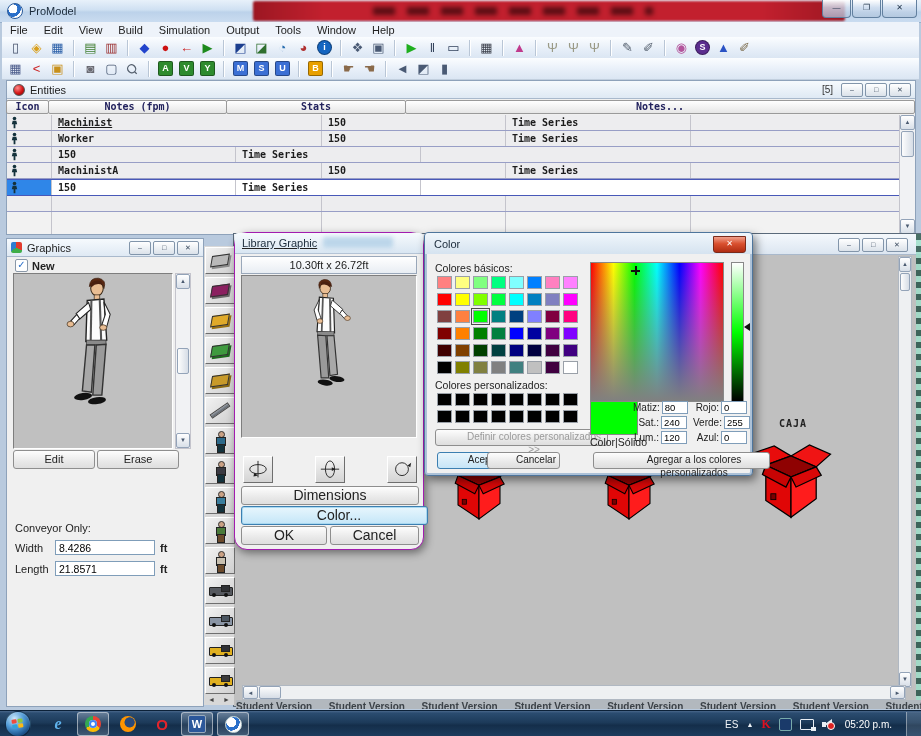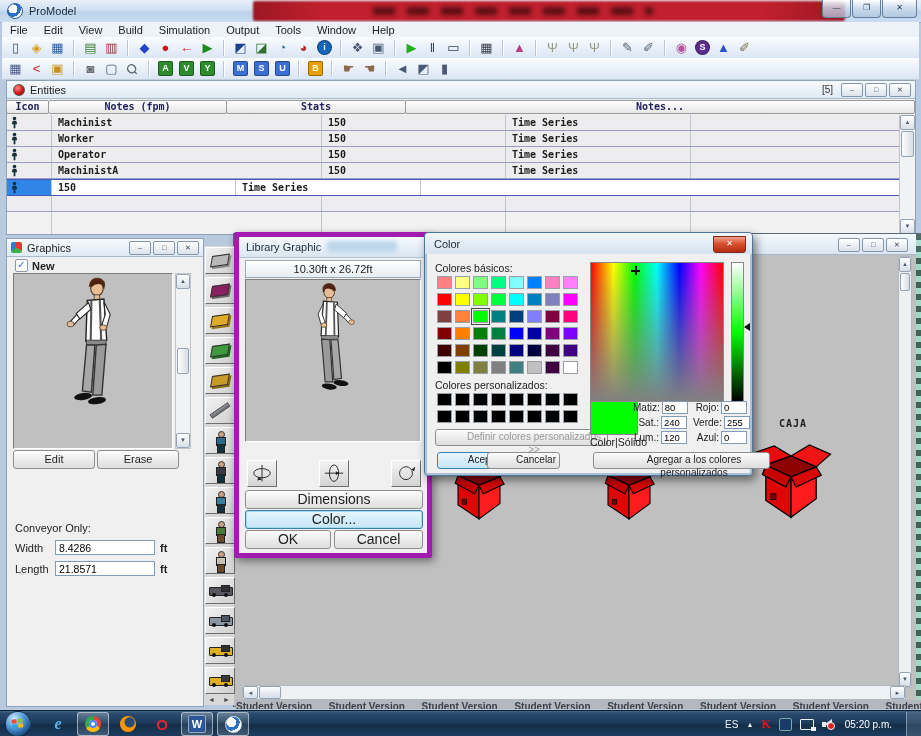--- a/index.html
+++ b/index.html
@@ -130,36 +130,36 @@
     background:linear-gradient(#fdfdfd,#d6dde6);}
   .hs-track{flex:1;}
   .caja-label{position:absolute;font-family:"DejaVu Sans Mono",monospace;font-weight:bold;
     font-size:10px;color:#222;letter-spacing:1px;}
   .edge-pattern{position:absolute;right:0;top:0;width:6px;height:100%;
     background:repeating-linear-gradient(180deg,#1d4d40 0 6px,#9adfc8 6px 12px);opacity:.8;}
   .watermark{position:absolute;left:236px;top:700px;width:685px;height:9px;overflow:hidden;z-index:4;
     background:#b2b8be;white-space:nowrap;font-size:10px;font-weight:bold;color:#3c4248;line-height:14px;}
   
   .lib-dialog{position:absolute;left:234px;top:232px;width:188px;height:316px;z-index:5;
-    background:#f0f0f0;border:5px solid #a21caf;border-radius:2px;
-    box-shadow:2px 3px 8px rgba(0,0,0,.45);}
+    background:#f0f0f0;border:1px solid #a21caf;border-radius:13px;
+    box-shadow:2px 3px 8px rgba(0,0,0,.45);text-decoration:underline;}
   .dlg-title{height:20px;display:flex;align-items:center;padding:0 7px;font-size:11px;color:#1a2a3a;
     background:linear-gradient(#f6fafd,#d9e6f2);border-bottom:1px solid #b4c4d6;
     border-radius:3px 3px 0 0;position:relative;}
   .censor-sm{position:absolute;left:88px;top:4px;width:70px;height:11px;border-radius:2px;
     background:#bcd6ea;filter:blur(2px);}
   .size-box{position:absolute;left:6px;top:23px;width:174px;height:16px;line-height:16px;
     text-align:center;background:linear-gradient(#fff,#e8edf3);border:1px solid #9aa8ba;font-size:11px;}
   .lib-preview{position:absolute;left:6px;top:42px;width:174px;height:161px;}
   .rot-btn{position:absolute;top:223px;width:28px;height:25px;
     background:linear-gradient(#f4f4f4,#d4d4d4);border:1px solid;border-color:#fff #6e6e6e #6e6e6e #fff;
     display:flex;align-items:center;justify-content:center;}
   .wide-btn{position:absolute;left:6px;width:176px;height:17px;line-height:16px;font-size:14px;}
   .focus-btn{background:linear-gradient(#e8f6fd,#c4e6f8);border:1px solid #3c7fb1;
-    box-shadow:0 0 0 1px #a8d8f0 inset;}
+    box-shadow:0 0 0 1px #a8d8f0 inset;padding-left:9px;}
   
   .color-dialog{position:absolute;left:424px;top:232px;width:327px;height:242px;z-index:6;
     background:#f0f0f0;border:1px solid #4e759c;border-radius:4px;
     box-shadow:0 0 0 2px rgba(160,185,210,.85) inset,3px 4px 10px rgba(0,0,0,.5);}
   .cd-title{height:21px;display:flex;align-items:center;padding:0 9px;font-size:11px;color:#1a2a3a;
     background:linear-gradient(#f0f6fb,#d5e3f0);border-radius:4px 4px 0 0;position:relative;}
   .cd-close{position:absolute;right:6px;top:3px;width:31px;height:15px;border-radius:0 0 3px 3px;
     background:linear-gradient(#f0a08c,#d9502f 45%,#b02c12);border:1px solid #7a2a1a;
     color:#fff;font-size:8px;line-height:14px;text-align:center;}
   .cd-label{position:absolute;font-size:10.5px;color:#222;}
@@ -450,21 +450,21 @@
     <div class="t-body">
       <div style="display:flex;flex:1;overflow:hidden;">
         <div class="t-rows" id="ent-rows" style="flex:1;">
             <div class="t-row">
               <div class="t-cell icon-cell" style="width: 41px;">
                 <svg viewBox="0 0 10 14" style="width:9px;height:13px;">
                   <circle cx="5" cy="2.5" r="2" fill="#14323c"></circle>
                   <path d="M3 5 L7 5 L8 9 L6 9 L6 13.5 L4 13.5 L4 9 L2 9 Z" fill="#14323c"></path>
                 </svg>
               </div>
-              <div class="t-cell" style="width: 263px;">Machinist</div>
+              <div class="t-cell" style="width: 263px; text-decoration: underline;">Machinist</div>
               <div class="t-cell" style="width: 177px;">150</div>
               <div class="t-cell" style="width: 178px;">Time Series</div>
               <div class="t-cell" style="flex: 1 1 0%;"></div>
             </div>
             <div class="t-row">
               <div class="t-cell icon-cell" style="width: 41px;">
                 <svg viewBox="0 0 10 14" style="width:9px;height:13px;">
                   <circle cx="5" cy="2.5" r="2" fill="#14323c"></circle>
                   <path d="M3 5 L7 5 L8 9 L6 9 L6 13.5 L4 13.5 L4 9 L2 9 Z" fill="#14323c"></path>
                 </svg>
@@ -474,21 +474,20 @@
               <div class="t-cell" style="width: 178px;">Time Series</div>
               <div class="t-cell" style="flex: 1 1 0%;"></div>
             </div>
             <div class="t-row">
               <div class="t-cell icon-cell" style="width: 41px;">
                 <svg viewBox="0 0 10 14" style="width:9px;height:13px;">
                   <circle cx="5" cy="2.5" r="2" fill="#14323c"></circle>
                   <path d="M3 5 L7 5 L8 9 L6 9 L6 13.5 L4 13.5 L4 9 L2 9 Z" fill="#14323c"></path>
                 </svg>
               </div>
-              <div class="t-cell" style="width: 263px;">Operator</div>
               <div class="t-cell" style="width: 177px;">150</div>
               <div class="t-cell" style="width: 178px;">Time Series</div>
               <div class="t-cell" style="flex: 1 1 0%;"></div>
             </div>
             <div class="t-row">
               <div class="t-cell icon-cell" style="width: 41px;">
                 <svg viewBox="0 0 10 14" style="width:9px;height:13px;">
                   <circle cx="5" cy="2.5" r="2" fill="#14323c"></circle>
                   <path d="M3 5 L7 5 L8 9 L6 9 L6 13.5 L4 13.5 L4 9 L2 9 Z" fill="#14323c"></path>
                 </svg>

